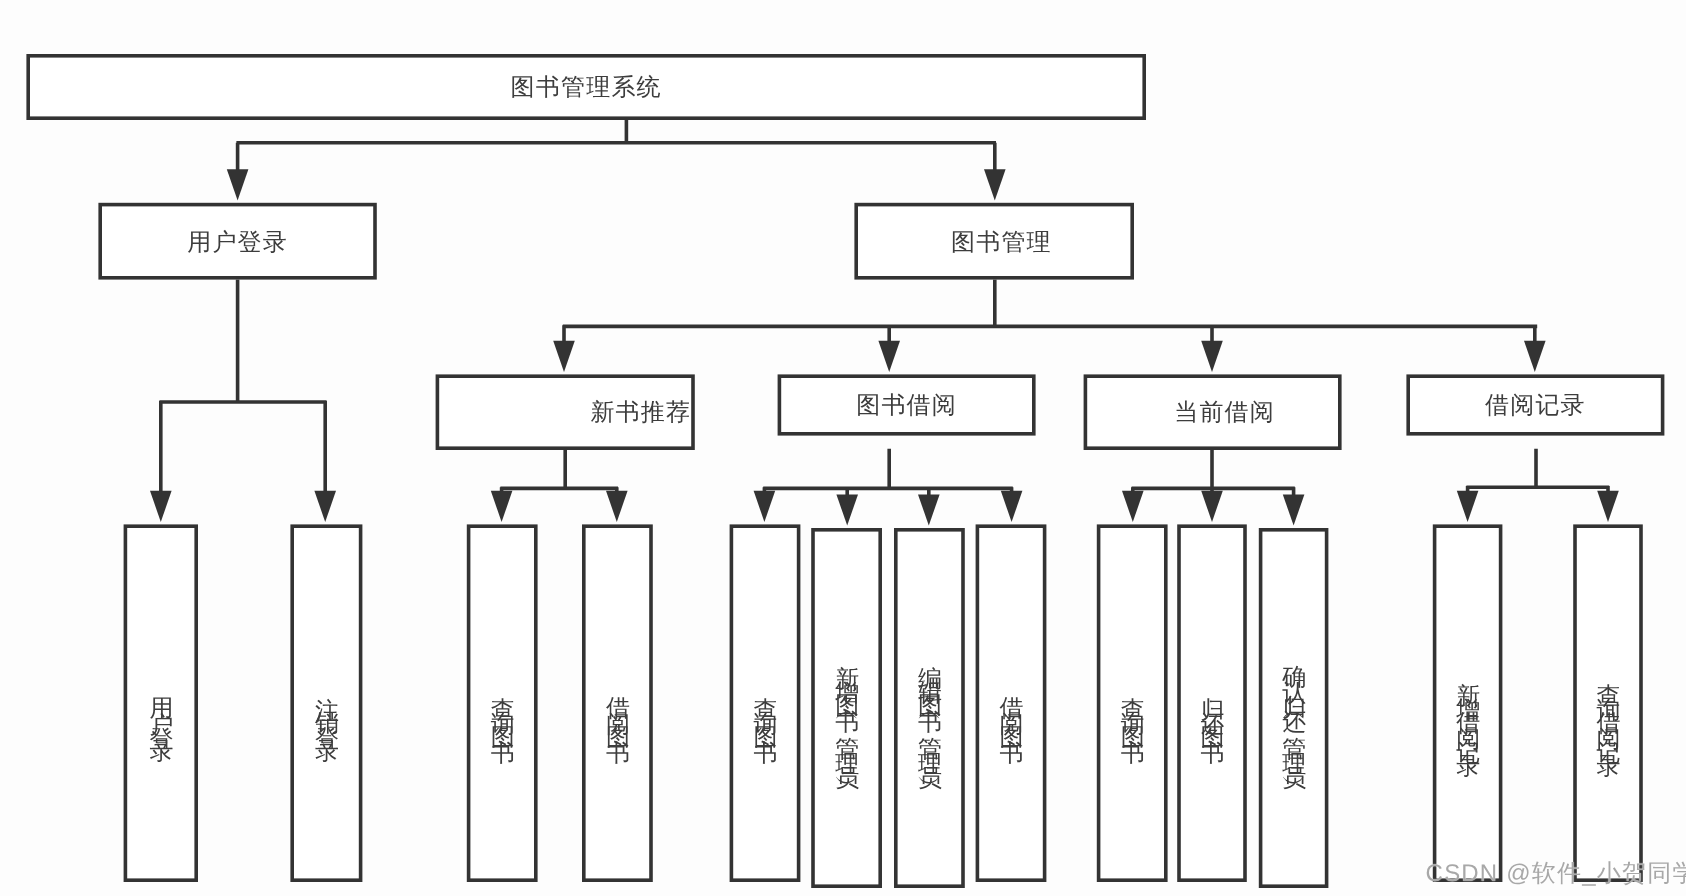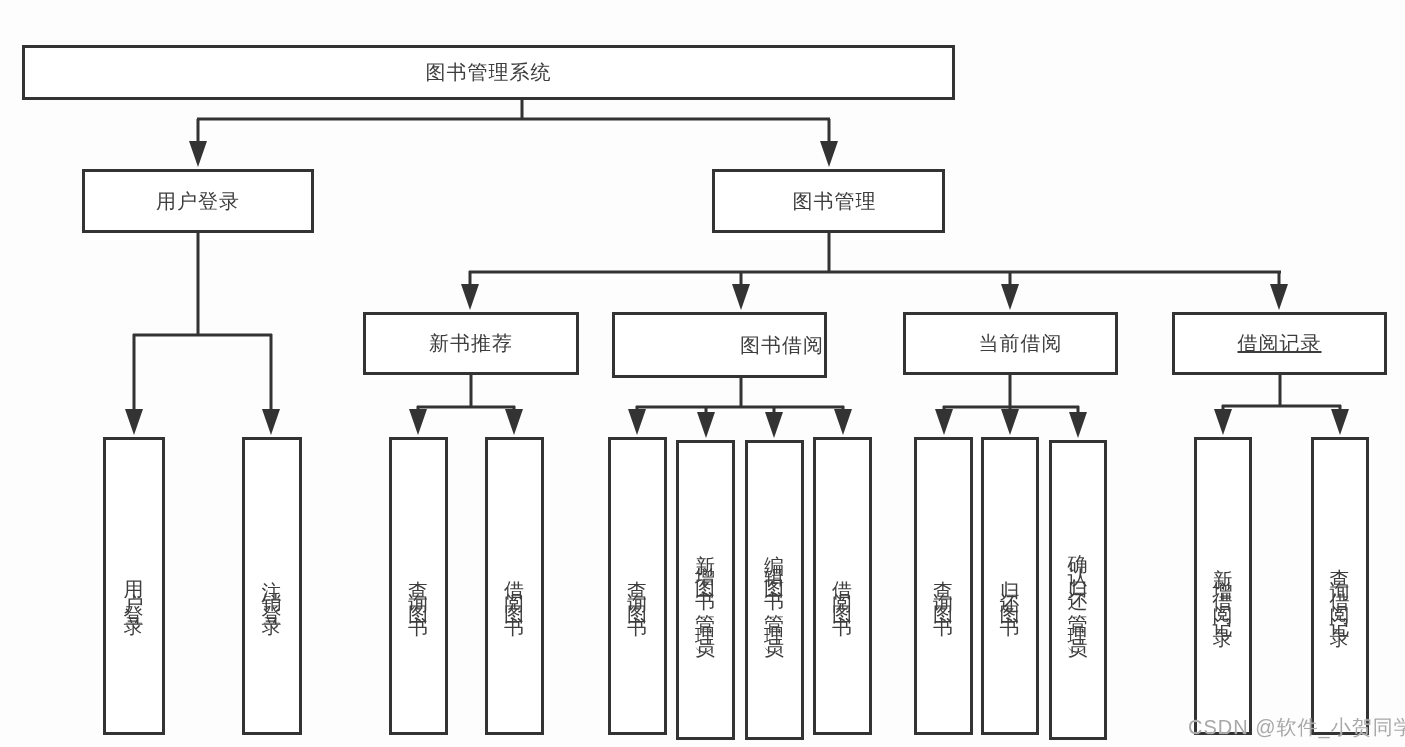--- a/index.html
+++ b/index.html
@@ -35,24 +35,24 @@
     letter-spacing: 12px;
     line-height: 1;
     margin-top: 6px;
   }
   
   .n-root     { left: 22px;   top: 13px;  width: 933px; height: 55px; margin-top: 32px; }
   
   .n-login    { left: 82px;   top: 169px; width: 232px; height: 64px; }
   .n-mgmt     { left: 712px;  top: 169px; width: 233px; height: 64px; padding-left: 12px; }
   
-  .n-rec      { left: 363px;  top: 312px; width: 216px; height: 63px; }
-  .n-borrow   { left: 612px;  top: 312px; width: 215px; height: 66px; justify-content: flex-end; }
+  .n-rec      { left: 363px;  top: 312px; width: 216px; height: 63px; justify-content: flex-end; }
+  .n-borrow   { left: 648px;  top: 312px; width: 215px; height: 51px; }
   .n-current  { left: 903px;  top: 312px; width: 215px; height: 63px; padding-left: 20px; }
-  .n-records  { left: 1172px; top: 312px; width: 215px; height: 63px; text-decoration: underline; }
+  .n-records  { left: 1172px; top: 312px; width: 215px; height: 51px; }
   
   .l-1  { left: 103px;  top: 437px; width: 62px; height: 298px; }
   .l-2  { left: 242px;  top: 437px; width: 60px; height: 298px; }
   .l-3  { left: 389px;  top: 437px; width: 59px; height: 298px; }
   .l-4  { left: 485px;  top: 437px; width: 59px; height: 298px; }
   .l-5  { left: 608px;  top: 437px; width: 59px; height: 298px; }
   .l-6  { left: 676px;  top: 440px; width: 59px; height: 300px; }
   .l-7  { left: 745px;  top: 440px; width: 59px; height: 300px; }
   .l-8  { left: 813px;  top: 437px; width: 59px; height: 298px; }
   .l-9  { left: 914px;  top: 437px; width: 59px; height: 298px; }

